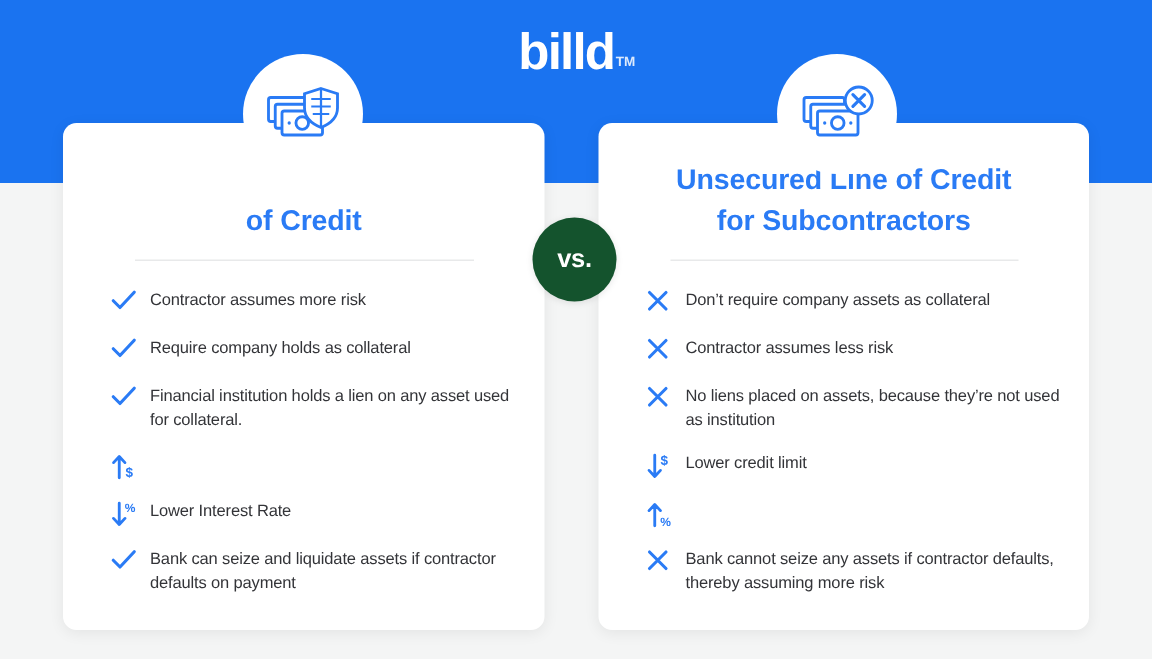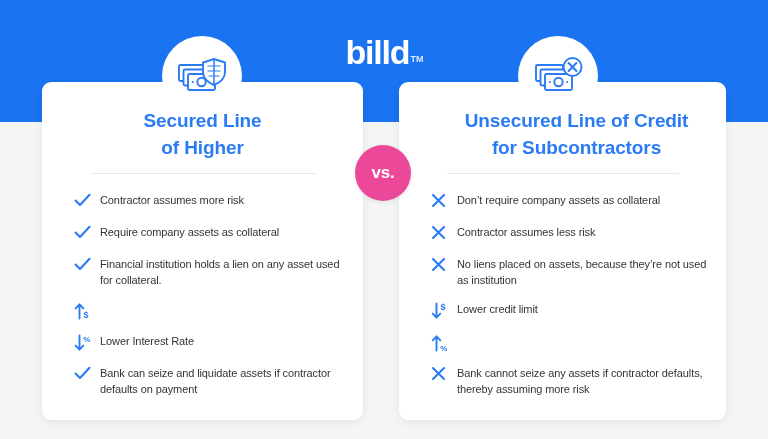--- a/index.html
+++ b/index.html
@@ -26,21 +26,21 @@
     left: 0;
     top: 0;
     width: 768px;
     height: 122px;
     background: #1a73f0;
   }
   
   .logo {
     position: absolute;
     left: 0;
-    top: 35px;
+    top: 18px;
     width: 768px;
     text-align: center;
     line-height: 1;
     z-index: 6;
   }
   .logo-word {
     font-size: 34px;
     font-weight: bold;
     color: #ffffff;
     letter-spacing: -1.2px;
@@ -88,40 +88,40 @@
     position: absolute;
     top: 108px;
     text-align: center;
     color: #2a7bf5;
     font-size: 19px;
     font-weight: bold;
     line-height: 1.42;
     letter-spacing: -0.1px;
   }
   .heading-left  { left: 52px;  width: 301px; }
-  .heading-right { left: 423px; width: 307px; text-align: center; }
+  .heading-right { left: 409px; width: 307px; text-align: center; }
 
   .divider {
     position: absolute;
     top: 173px;
     height: 1px;
     background: #e8e9ea;
   }
   .divider-left  { left: 90px;  width: 226px; }
   .divider-right { left: 447px; width: 232px; }
 
   
   .vs {
     position: absolute;
     left: 355px;
     top: 145px;
     width: 56px;
     height: 56px;
     border-radius: 50%;
-    background: #ec4899;
+    background: #14532d;
     color: #ffffff;
     font-size: 17px;
     font-weight: bold;
     display: flex;
     align-items: center;
     justify-content: center;
     z-index: 7;
     letter-spacing: -0.2px;
     box-shadow: 0 1px 5px rgba(0,0,0,0.10);
   }
@@ -177,43 +177,43 @@
       <circle cx="25.5" cy="27" r="4.2"></circle>
       <circle cx="16.8" cy="27" r="1.1" fill="#2a7bf5" stroke="none"></circle>
       <circle cx="34.2" cy="27" r="1.1" fill="#2a7bf5" stroke="none"></circle>
       <path d="M38 4 L49 7.5 V17 c0 6.5 -5.6 10.8 -11 13 c-5.4 -2.2 -11 -6.5 -11 -13 V7.5 Z" fill="#fff"></path>
       <path d="M38 4.2 V29.6" stroke-width="1.5"></path>
       <path d="M31.5 11 h13 M31.5 16 h13 M32.5 21 h11" stroke-width="1.2"></path>
     </svg>
   </div>
 
   <div class="heading heading-left">
-    <span>Secured Line</span><br>
-    <span>of Higher</span>
+    <br>
+    <span>of Credit</span>
   </div>
   <div class="divider divider-left"></div>
 
   <div class="list list-left">
 
     <div class="item">
       <span class="item-icon">
         <svg width="17" height="15" viewBox="0 0 17 15">
             <path d="M1.5 7.5 L6 12 L15.5 1.8" fill="none" stroke="#2a7bf5" stroke-width="2.1" stroke-linecap="round" stroke-linejoin="round"></path>
           </svg>
       </span>
       <span class="item-text">Contractor assumes more risk</span>
     </div>
 
     <div class="item">
       <span class="item-icon">
         <svg width="17" height="15" viewBox="0 0 17 15">
             <path d="M1.5 7.5 L6 12 L15.5 1.8" fill="none" stroke="#2a7bf5" stroke-width="2.1" stroke-linecap="round" stroke-linejoin="round"></path>
           </svg>
       </span>
-      <span class="item-text">Require company assets as collateral</span>
+      <span class="item-text">Require company holds as collateral</span>
     </div>
 
     <div class="item">
       <span class="item-icon">
         <svg width="17" height="15" viewBox="0 0 17 15">
             <path d="M1.5 7.5 L6 12 L15.5 1.8" fill="none" stroke="#2a7bf5" stroke-width="2.1" stroke-linecap="round" stroke-linejoin="round"></path>
           </svg>
       </span>
       <span class="item-text">Financial institution holds a lien on any asset used for collateral.</span>
     </div>

